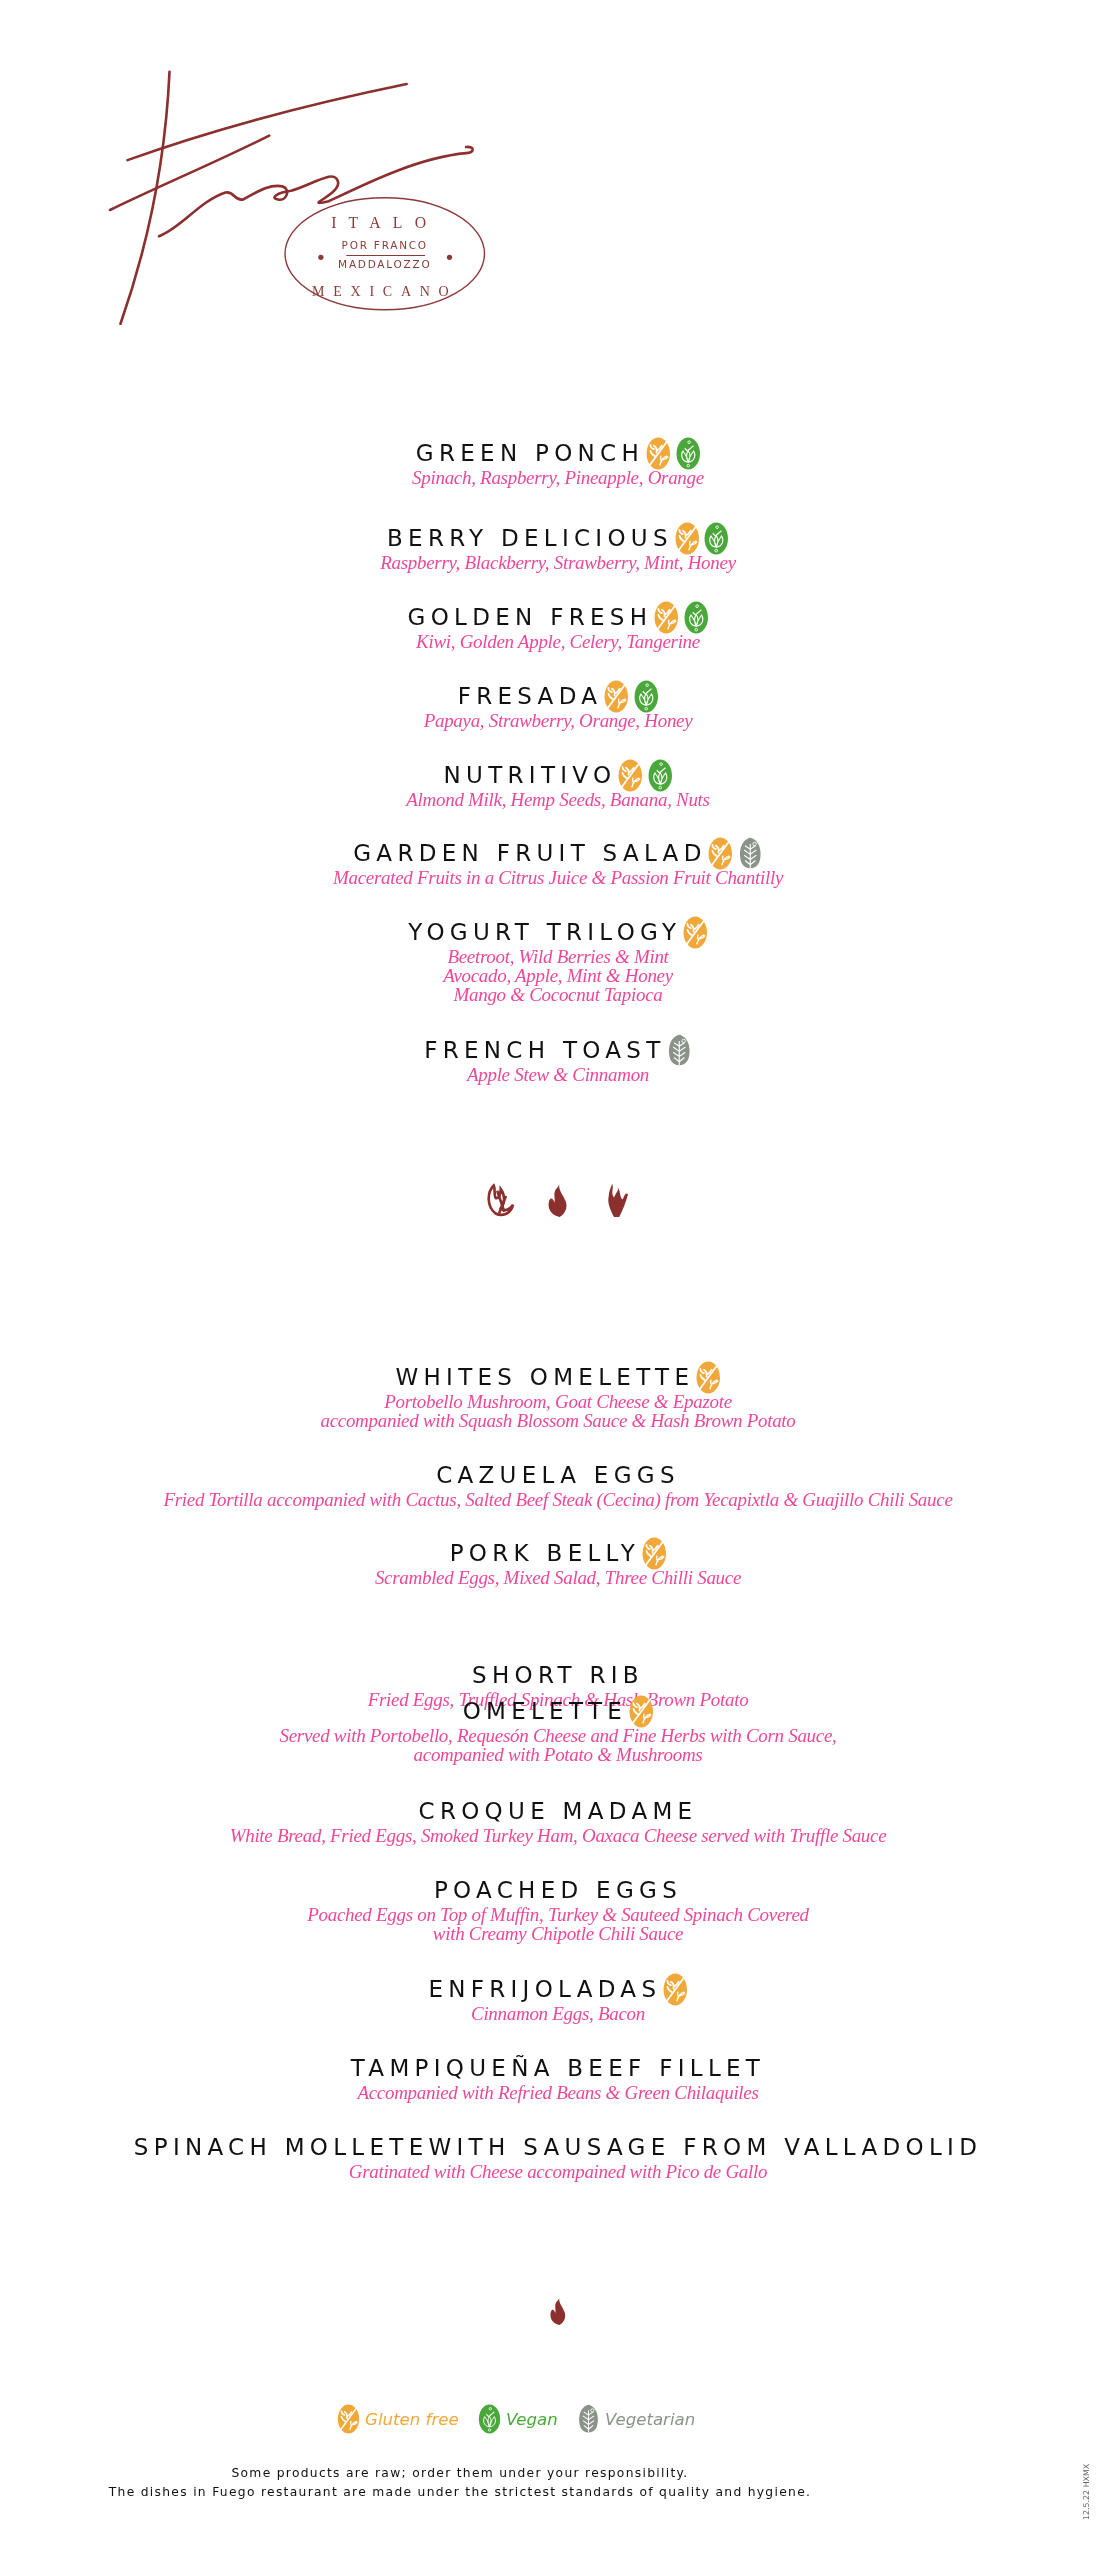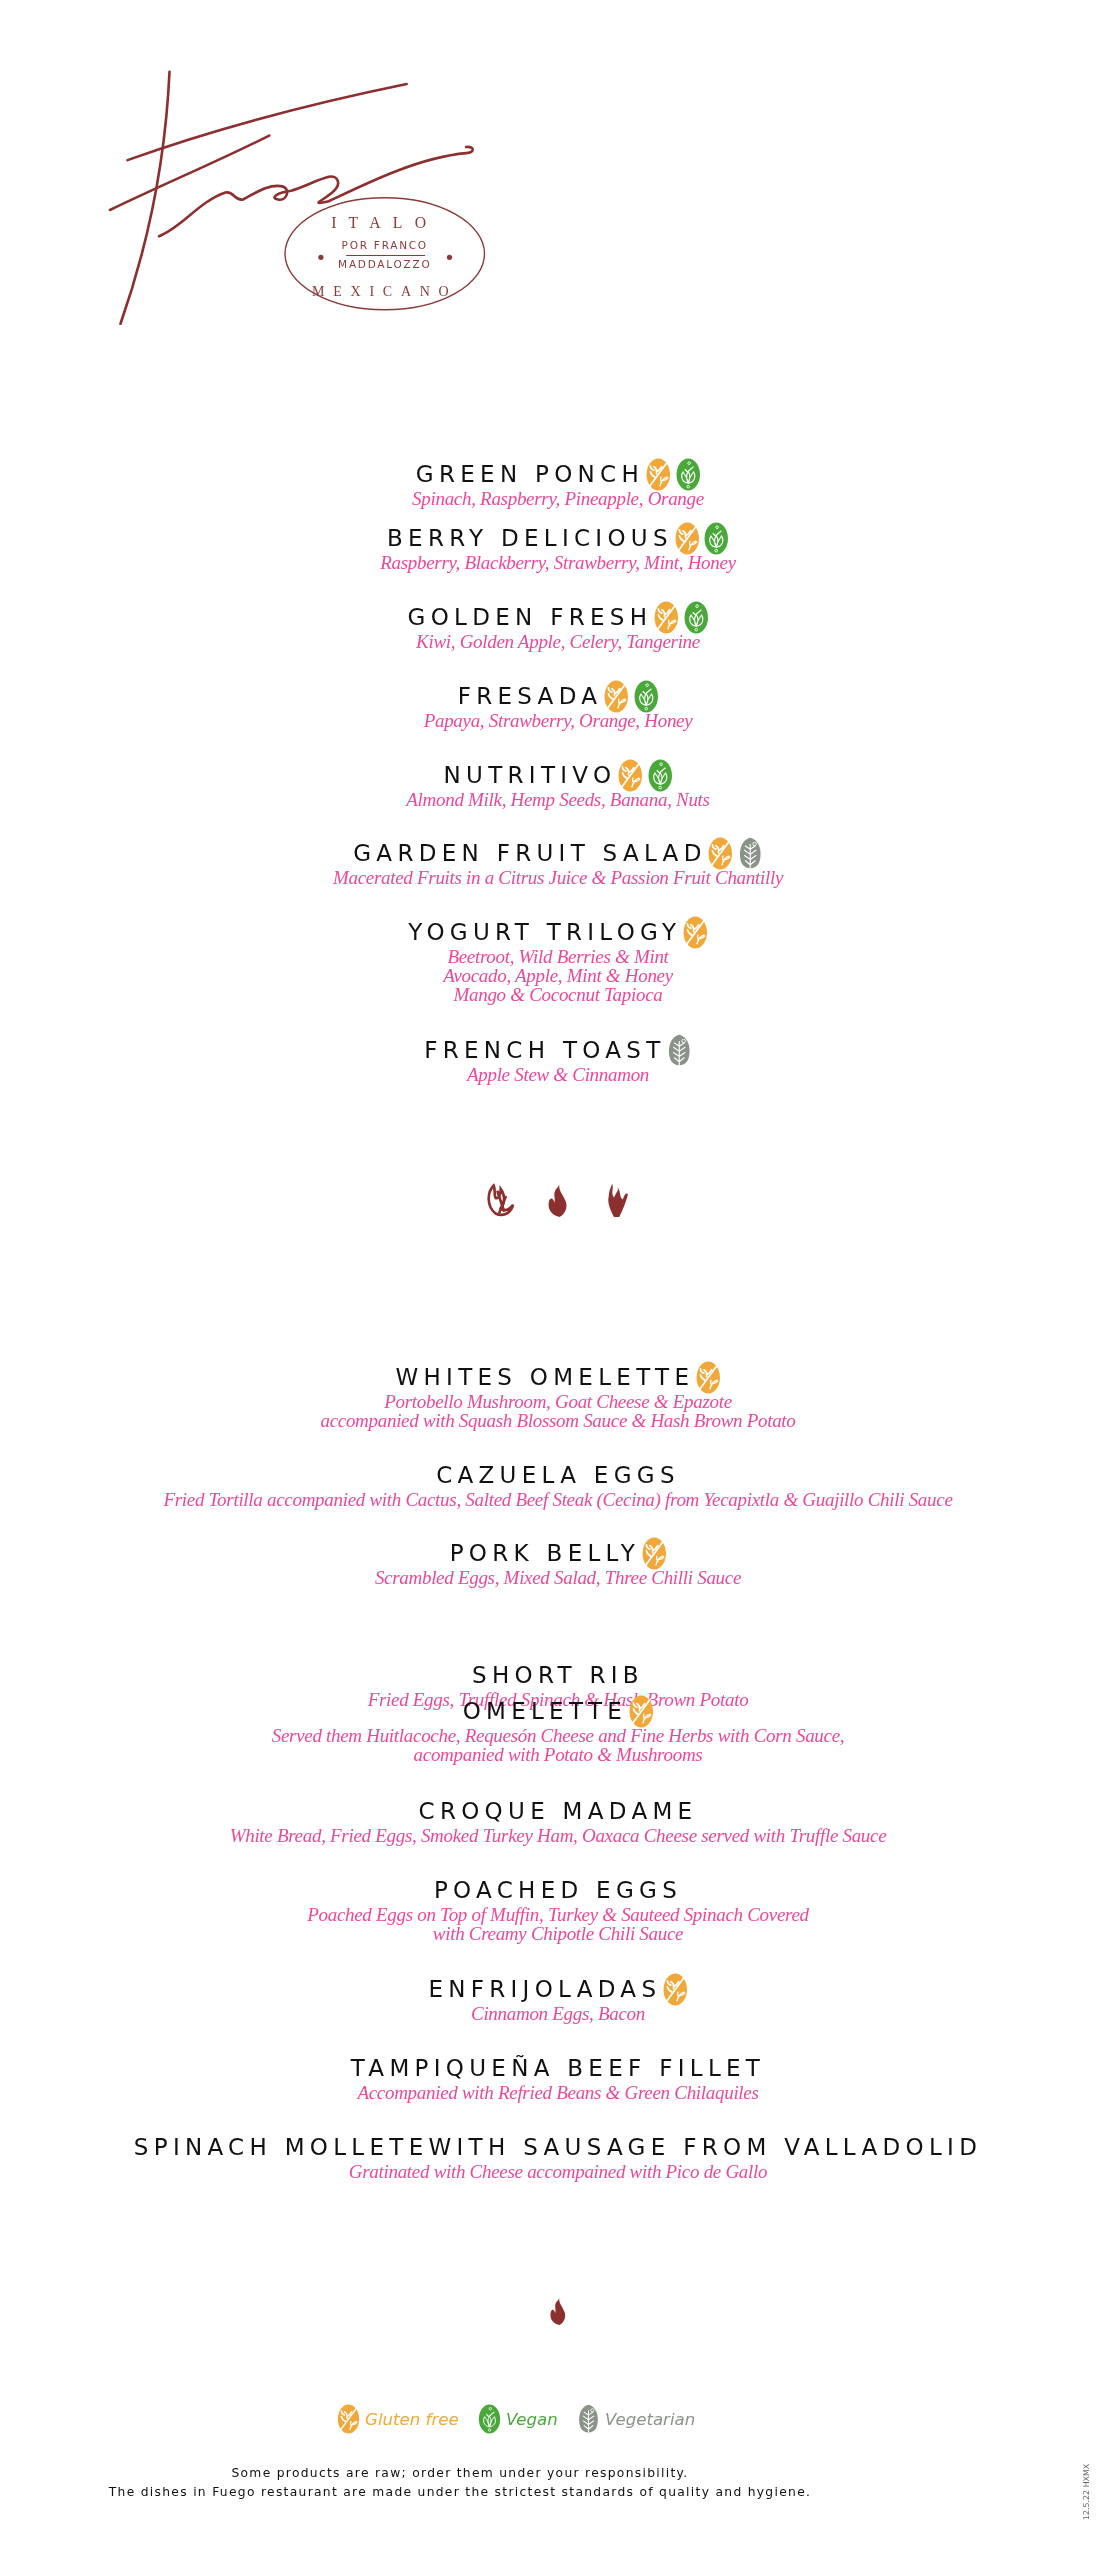--- a/index.html
+++ b/index.html
@@ -144,21 +144,21 @@
   </svg>
   <svg viewBox="0 0 480 340" style="position:absolute;left:0;top:0;">
     <text class="seal-text" x="322" y="190" font-size="18" text-anchor="middle" letter-spacing="14">ITALO</text>
     <text class="seal-inner" x="322" y="214" font-size="12" text-anchor="middle">POR FRANCO</text>
     <text class="seal-inner" x="322" y="236" font-size="12" text-anchor="middle">MADDALOZZO</text>
     <text class="seal-text" x="322" y="268" font-size="16" text-anchor="middle" letter-spacing="10">MEXICANO</text>
   </svg>
 </div>
 
 <div id="section1">
-    <div class="item" style="top: 459px;"><div class="item-title">
+    <div class="item" style="top: 438px;"><div class="item-title">
         <span class="title-text">GREEN PONCH</span>
         <span class="badges">
           <span class="badge">
             <svg viewBox="0 0 28 38">
               <ellipse cx="14" cy="19" rx="13.5" ry="18.5" fill="#f0a83a"></ellipse>
               <line x1="25" y1="4" x2="3" y2="34" stroke="#fff" stroke-width="2"></line>
               <path d="M9 10 q4 2 3 8 M9 14 q-4 -1 -4 -5 M12 16 q4 -2 6 -6 M10 22 q-4 -2 -5 -6" fill="none" stroke="#fff" stroke-width="2" stroke-linecap="round"></path>
               <path d="M16 32 q2 -8 8 -10 M18 28 q-2 -3 -1 -6 M20 26 q3 0 5 -3" fill="none" stroke="#fff" stroke-width="1.6" stroke-linecap="round"></path>
             </svg>
           </span>
@@ -365,21 +365,21 @@
         <span class="badges">
           <span class="badge">
             <svg viewBox="0 0 28 38">
               <ellipse cx="14" cy="19" rx="13.5" ry="18.5" fill="#f0a83a"></ellipse>
               <line x1="25" y1="4" x2="3" y2="34" stroke="#fff" stroke-width="2"></line>
               <path d="M9 10 q4 2 3 8 M9 14 q-4 -1 -4 -5 M12 16 q4 -2 6 -6 M10 22 q-4 -2 -5 -6" fill="none" stroke="#fff" stroke-width="2" stroke-linecap="round"></path>
               <path d="M16 32 q2 -8 8 -10 M18 28 q-2 -3 -1 -6 M20 26 q3 0 5 -3" fill="none" stroke="#fff" stroke-width="1.6" stroke-linecap="round"></path>
             </svg>
           </span>
         </span>
-      </div><div class="item-desc">Served them Huitlacoche, Requesón Cheese and Fine Herbs with Corn Sauce,</div><div class="item-desc">acompanied with Potato &amp; Mushrooms</div></div>
+      </div><div class="item-desc">Served with Portobello, Requesón Cheese and Fine Herbs with Corn Sauce,</div><div class="item-desc">acompanied with Potato &amp; Mushrooms</div></div>
     <div class="item" style="top: 1796px;"><div class="item-title">
         <span class="title-text">CROQUE MADAME</span>
       </div><div class="item-desc">White Bread, Fried Eggs, Smoked Turkey Ham, Oaxaca Cheese served with Truffle Sauce</div></div>
     <div class="item" style="top: 1875px;"><div class="item-title">
         <span class="title-text">POACHED EGGS</span>
       </div><div class="item-desc">Poached Eggs on Top of Muffin, Turkey &amp; Sauteed Spinach Covered</div><div class="item-desc">with Creamy Chipotle Chili Sauce</div></div>
     <div class="item" style="top: 1974px;"><div class="item-title">
         <span class="title-text">ENFRIJOLADAS</span>
         <span class="badges">
           <span class="badge">

